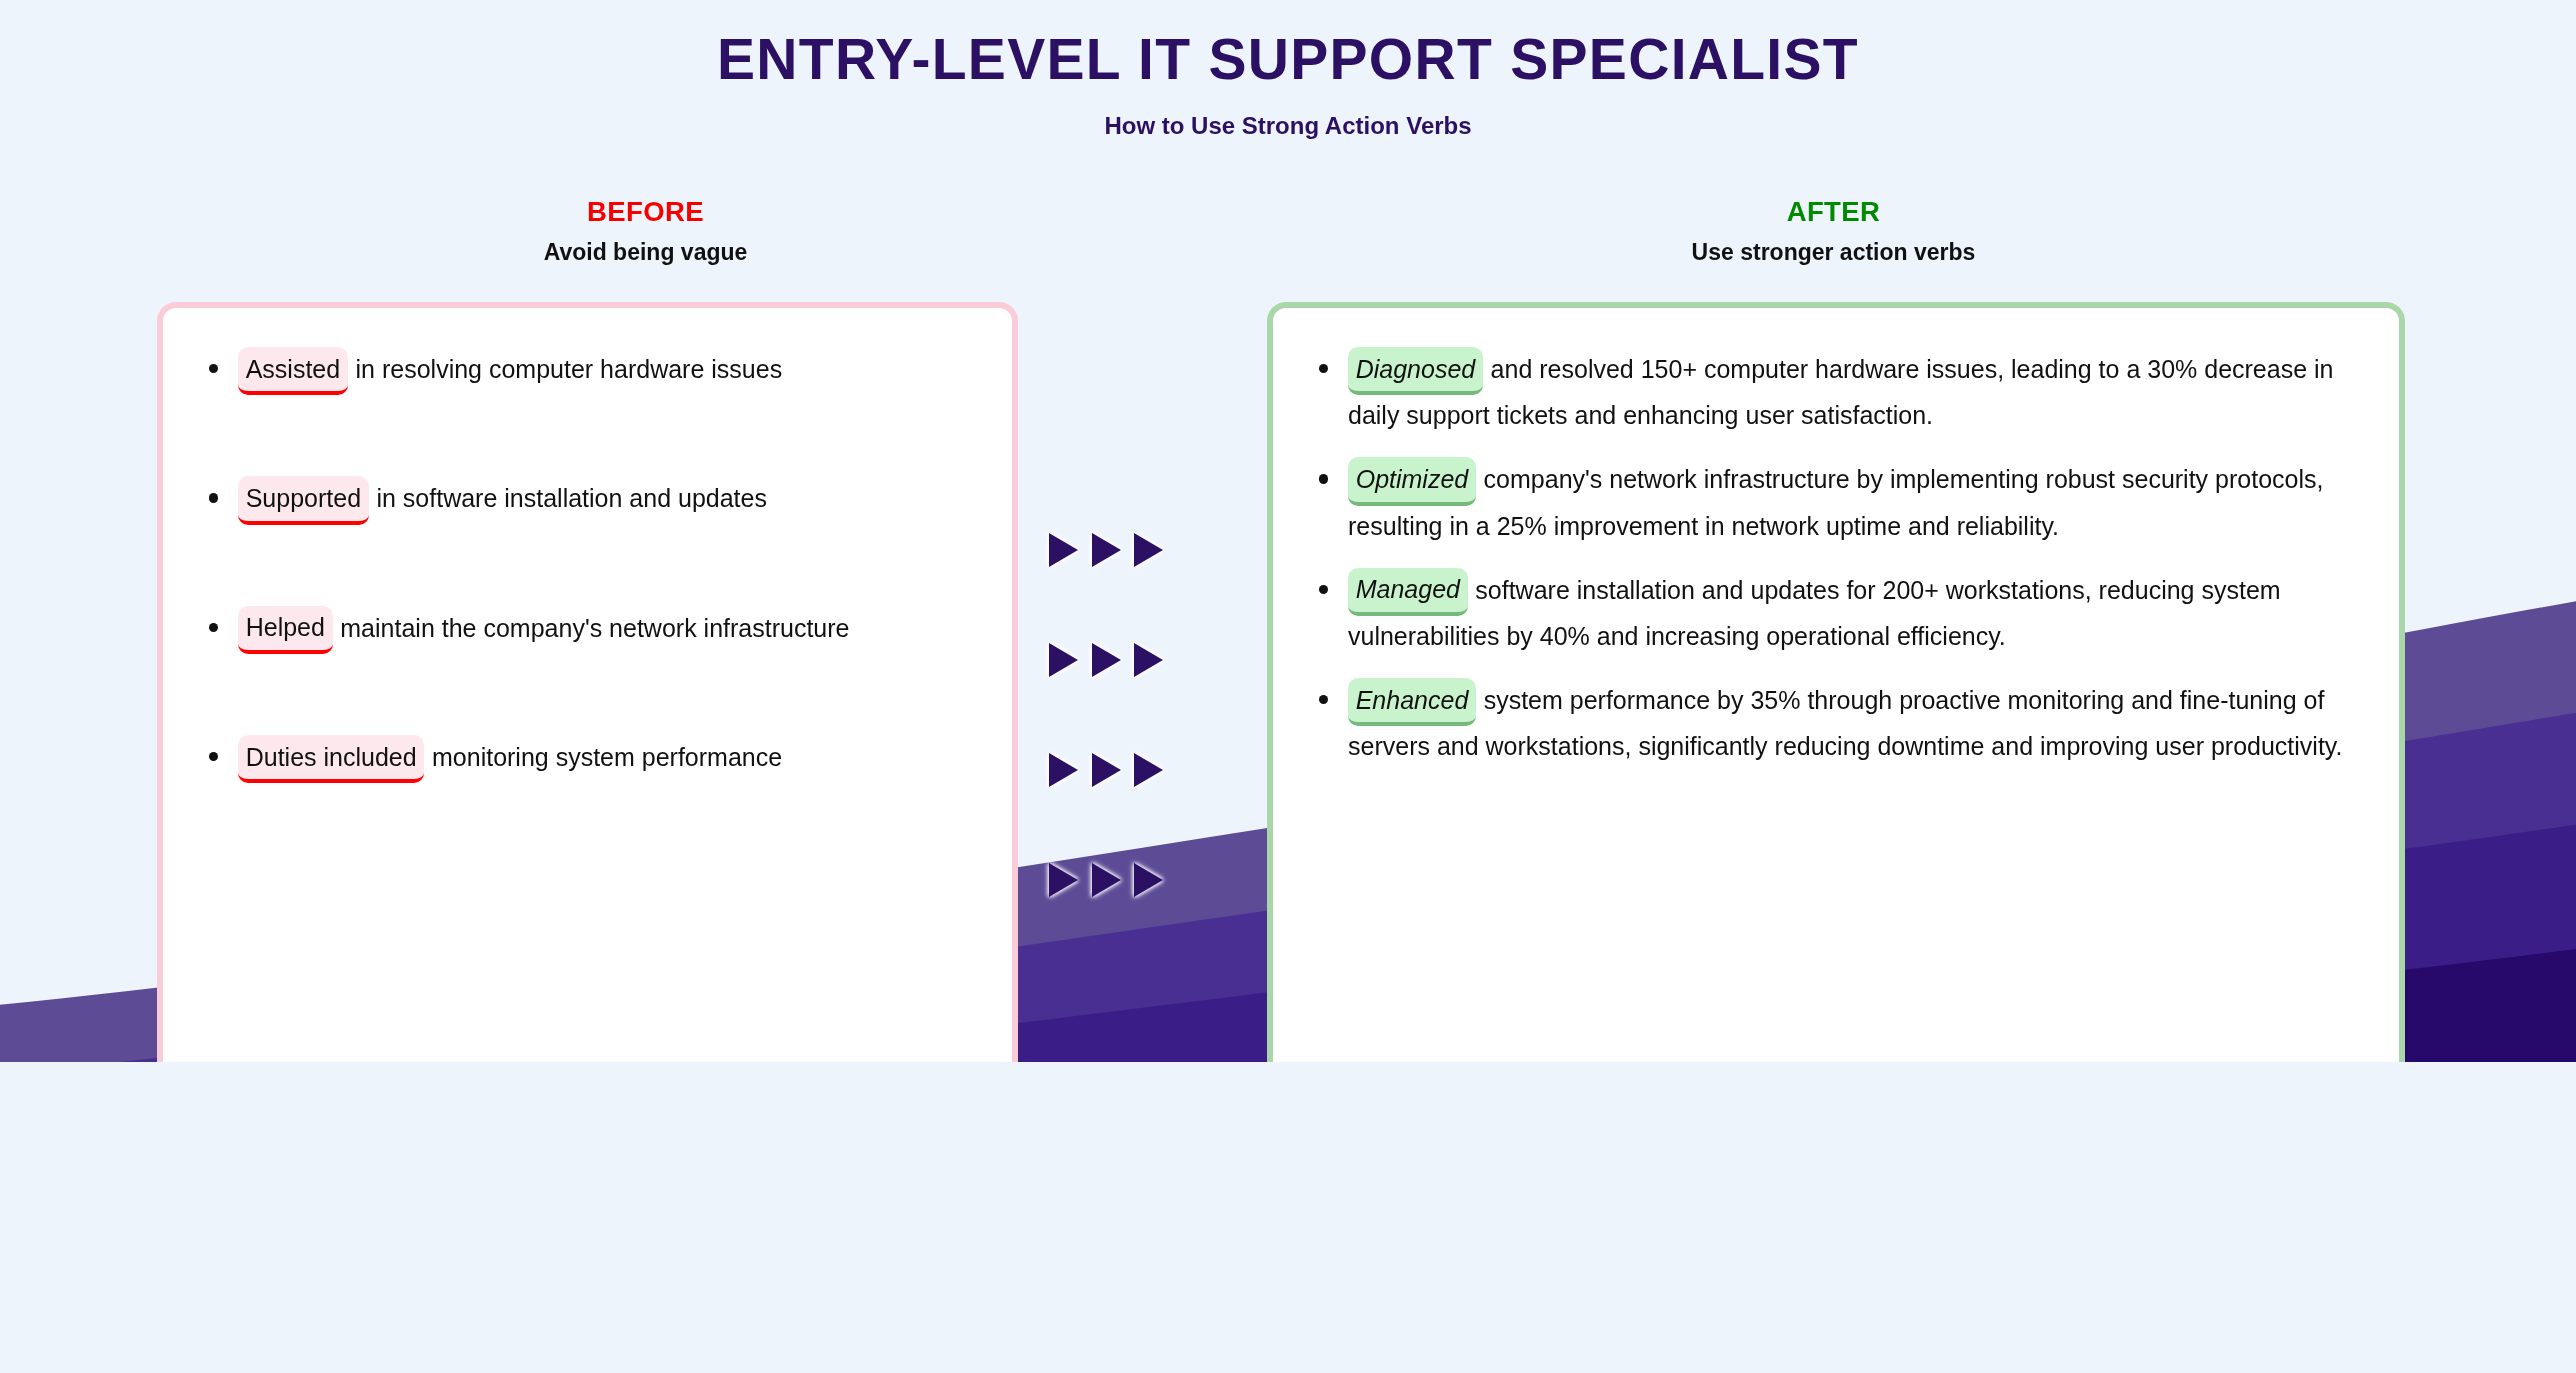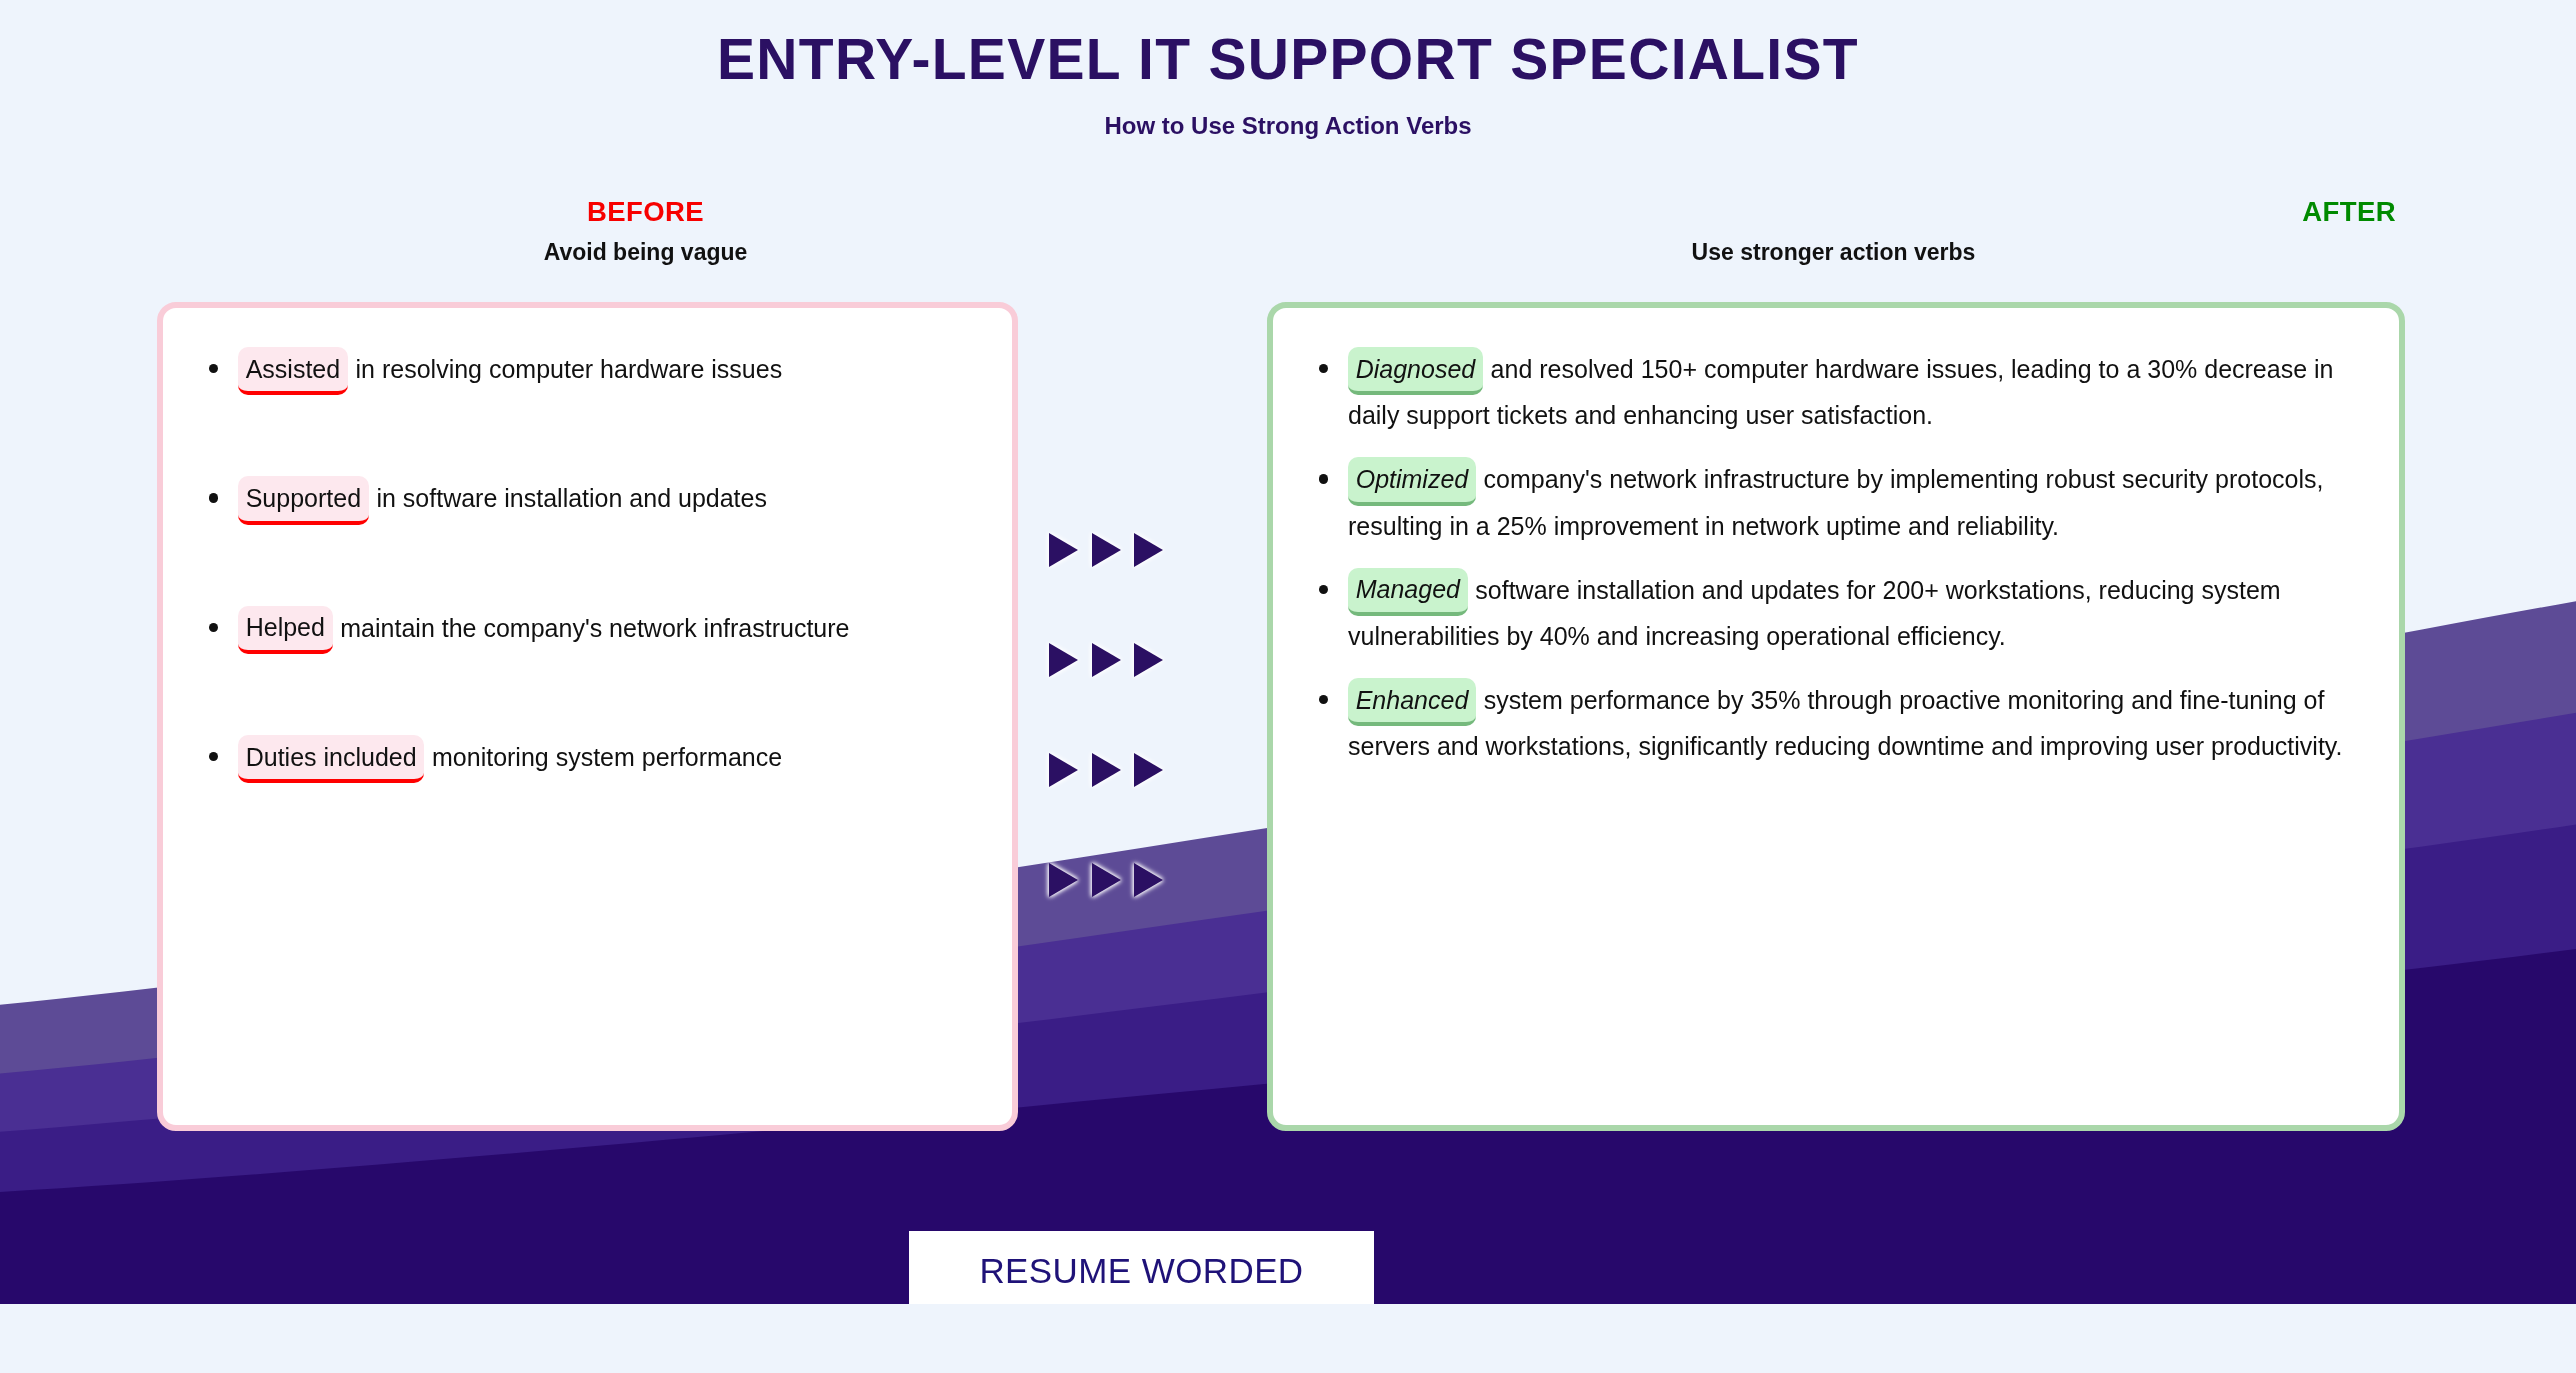--- a/index.html
+++ b/index.html
@@ -10,21 +10,21 @@
     width: 2576px;
     height: 1374px;
     font-family: "Liberation Sans", sans-serif;
     background: #eef4fc;
     overflow: hidden;
   }
 
   #stage {
     position: relative;
     width: 2576px;
-    height: 1304px;
+    height: 1062px;
     overflow: hidden;
     background: #86efac;
   }
 
   
   #wave-bg {
     position: absolute;
     inset: 0;
     width: 2576px;
     height: 1374px;
@@ -68,21 +68,21 @@
   .col-head.after  { left: 1271px; width: 1125px; }
 
   .col-head-title {
     font-size: 27.5px;
     font-weight: 700;
     letter-spacing: 0.4px;
     line-height: 1.1;
     margin: 0;
   }
   .col-head.before .col-head-title { color: #f70000; }
-  .col-head.after  .col-head-title { color: #008a00; text-align: right; }
+  .col-head.after  .col-head-title { color: #008a00; }
 
   .col-head-sub {
     font-size: 23px;
     font-weight: 700;
     color: #111111;
     margin-top: 12px;
     line-height: 1.2;
   }
 
   

